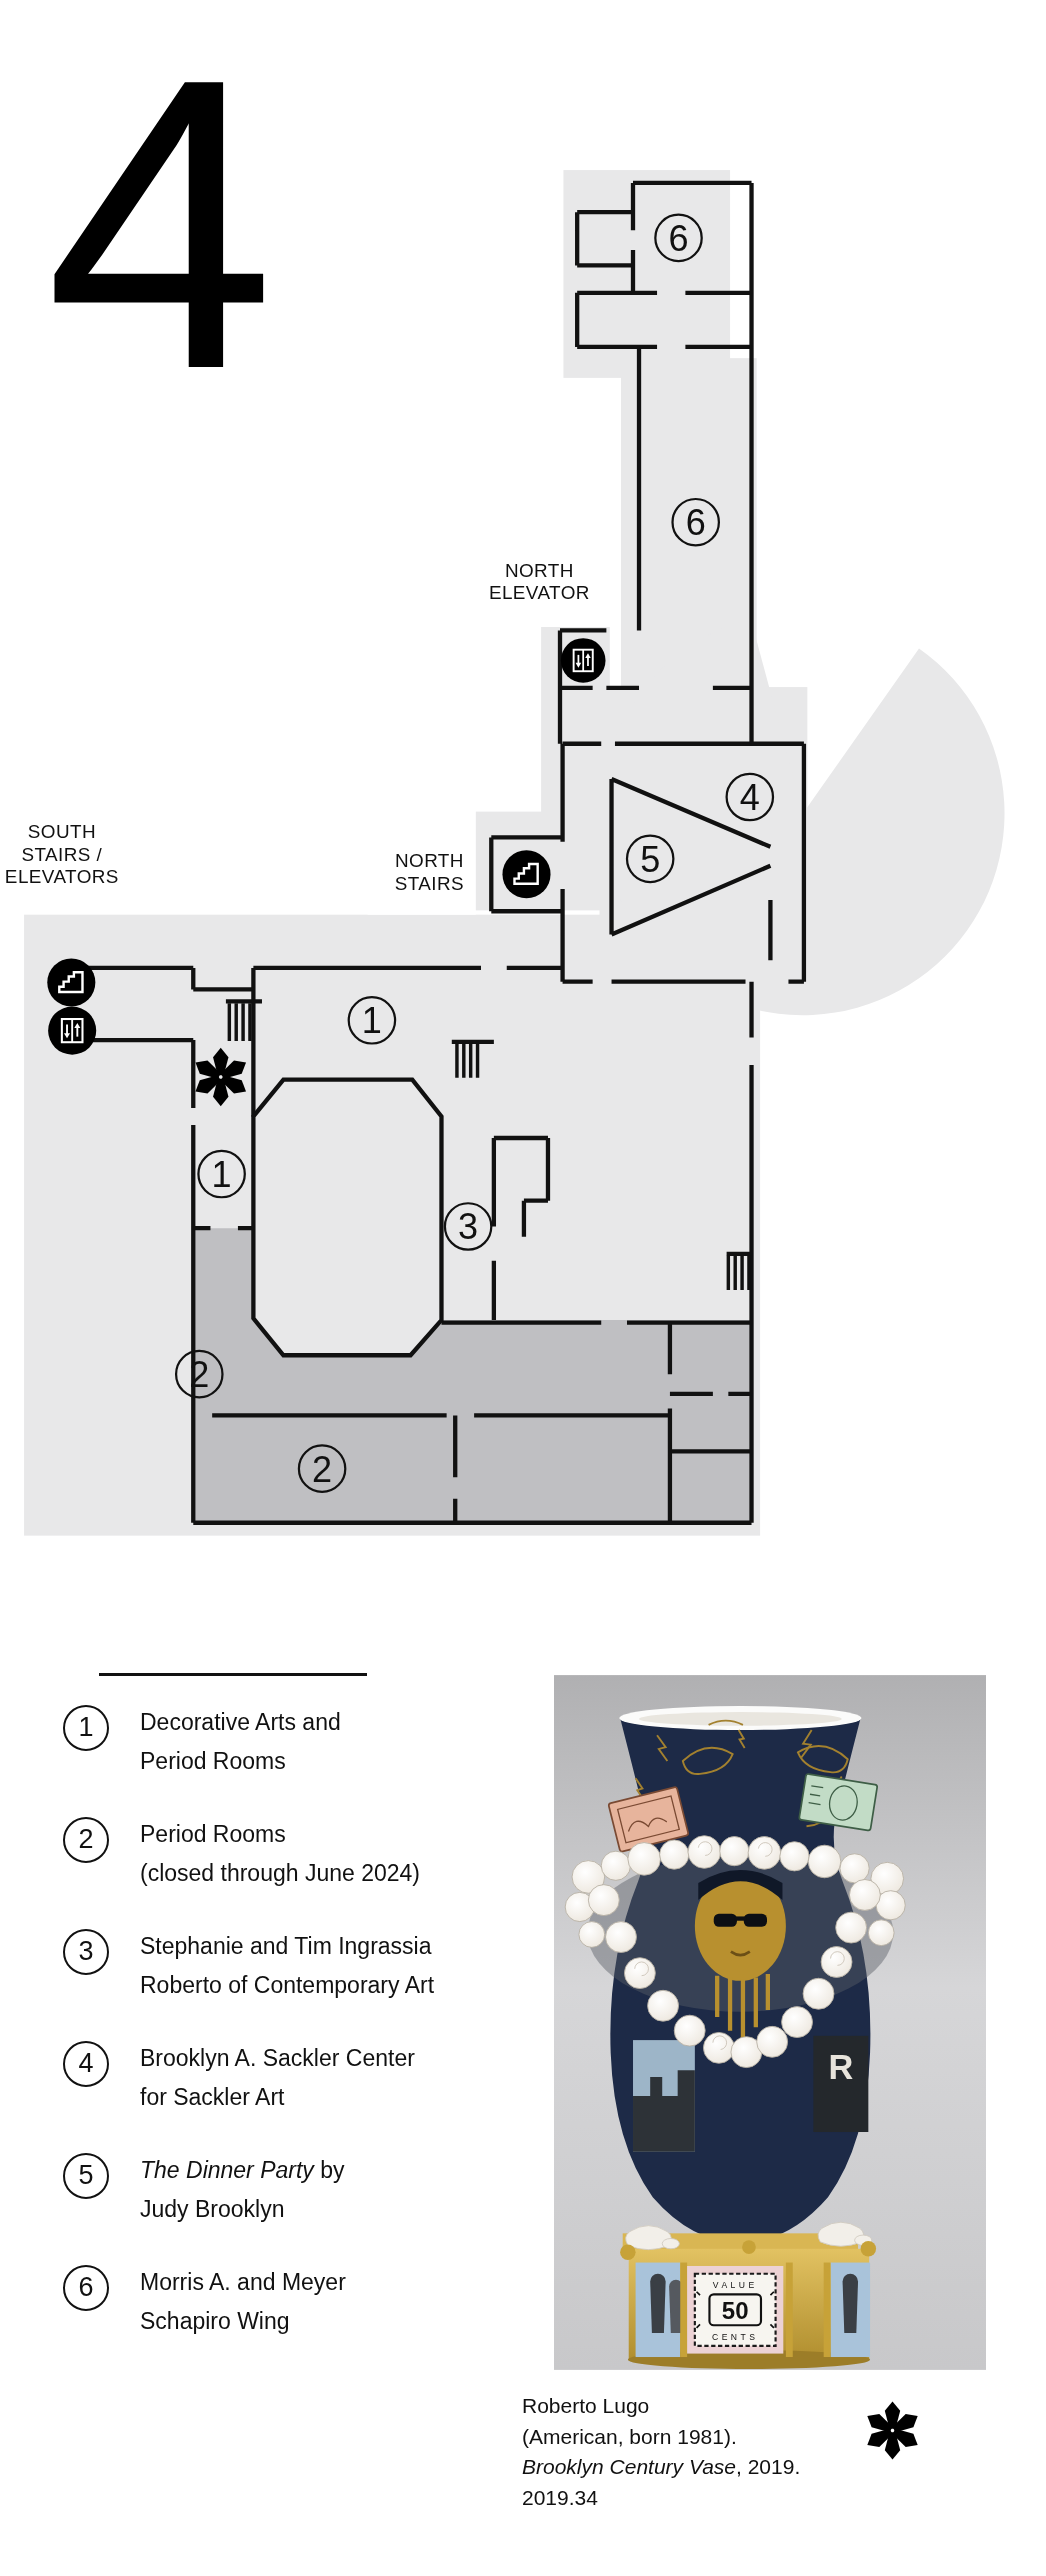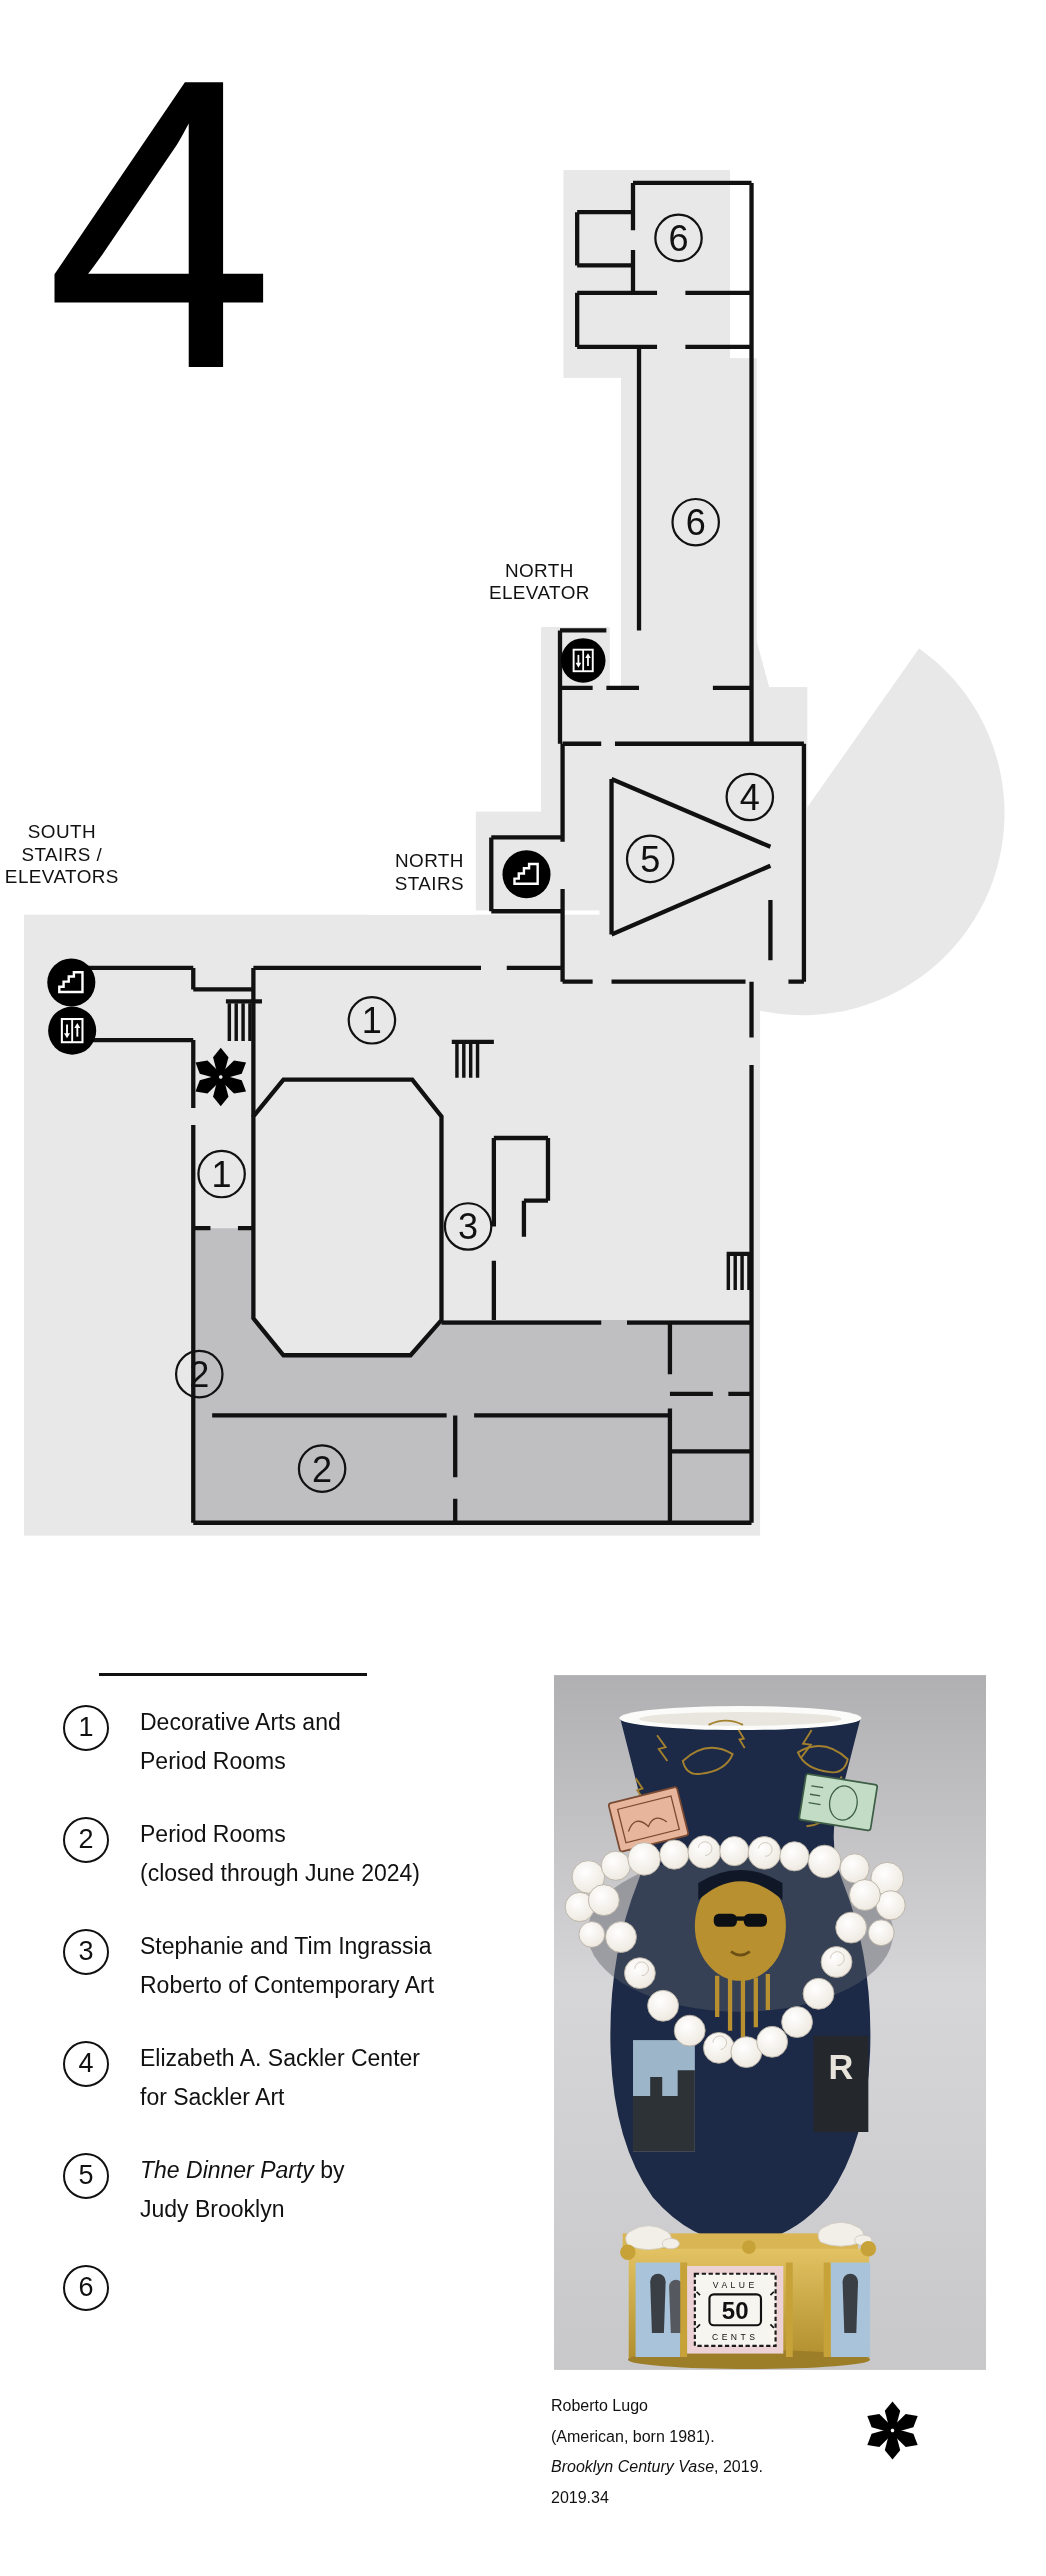--- a/index.html
+++ b/index.html
@@ -20,21 +20,21 @@
   .legend-divider{left:99px;top:1673px;width:268px;height:3.4px;background:#111;}
   #legend{left:0;top:1703px;width:515px;}
   .legend-row{display:flex;align-items:flex-start;height:112px;padding-left:63px;}
   .legend-circle{
     width:42px;height:42px;border:2.1px solid #111;border-radius:50%;
     display:flex;align-items:center;justify-content:center;
     font-size:27px;flex:0 0 auto;margin-top:1.7px;
   }
   .legend-text{margin-left:31px;font-size:23px;line-height:39px;white-space:nowrap;}
   .it{font-style:italic;margin-top:48px;}
-  #caption{left:551px;top:2391px;width:326px;font-size:16px;line-height:30.5px;}
+  #caption{left:522px;top:2391px;width:326px;font-size:21px;line-height:30.5px;}
   #caption-asterisk{left:860px;top:2398px;}
   #artwork{left:554px;top:1675px;}
 </style>
 </head>
 <body>
 
 <div id="floor-number" class="abs">4</div>
 
 <svg id="plan-svg" class="abs" width="1047" height="1649" viewBox="0 0 1219 1920">
   <defs>
@@ -189,33 +189,37 @@
     <div class="legend-row">
       <div class="legend-circle">3</div>
       <div class="legend-text">
         <div><span>Stephanie and Tim Ingrassia</span></div>
         <div><span>Roberto of Contemporary Art</span></div>
       </div>
     </div>
     <div class="legend-row">
       <div class="legend-circle">4</div>
       <div class="legend-text">
-        <div><span>Elizabeth A. Sackler Center</span></div>
+        <div><span>Brooklyn A. Sackler Center</span></div>
         <div><span>for Sackler Art</span></div>
       </div>
     </div>
     <div class="legend-row">
       <div class="legend-circle">5</div>
       <div class="legend-text">
         <div><span class="it">The Dinner Party</span><span> by</span></div>
         <div><span>Judy Brooklyn</span></div>
       </div>
     </div>
     <div class="legend-row">
       <div class="legend-circle">6</div>
+      <div class="legend-text">
+        <div><span>Morris A. and Meyer</span></div>
+        <div><span>Schapiro Wing</span></div>
+      </div>
     </div>
   </div>
 
 <svg id="artwork" class="abs" width="432" height="695" viewBox="0 0 503 809">
   <defs>
     <linearGradient id="bgG" x1="0" y1="0" x2="0" y2="1">
       <stop offset="0" stop-color="#b0b0b2"></stop>
       <stop offset="0.45" stop-color="#d6d6d8"></stop>
       <stop offset="1" stop-color="#c8c8ca"></stop>
     </linearGradient>

